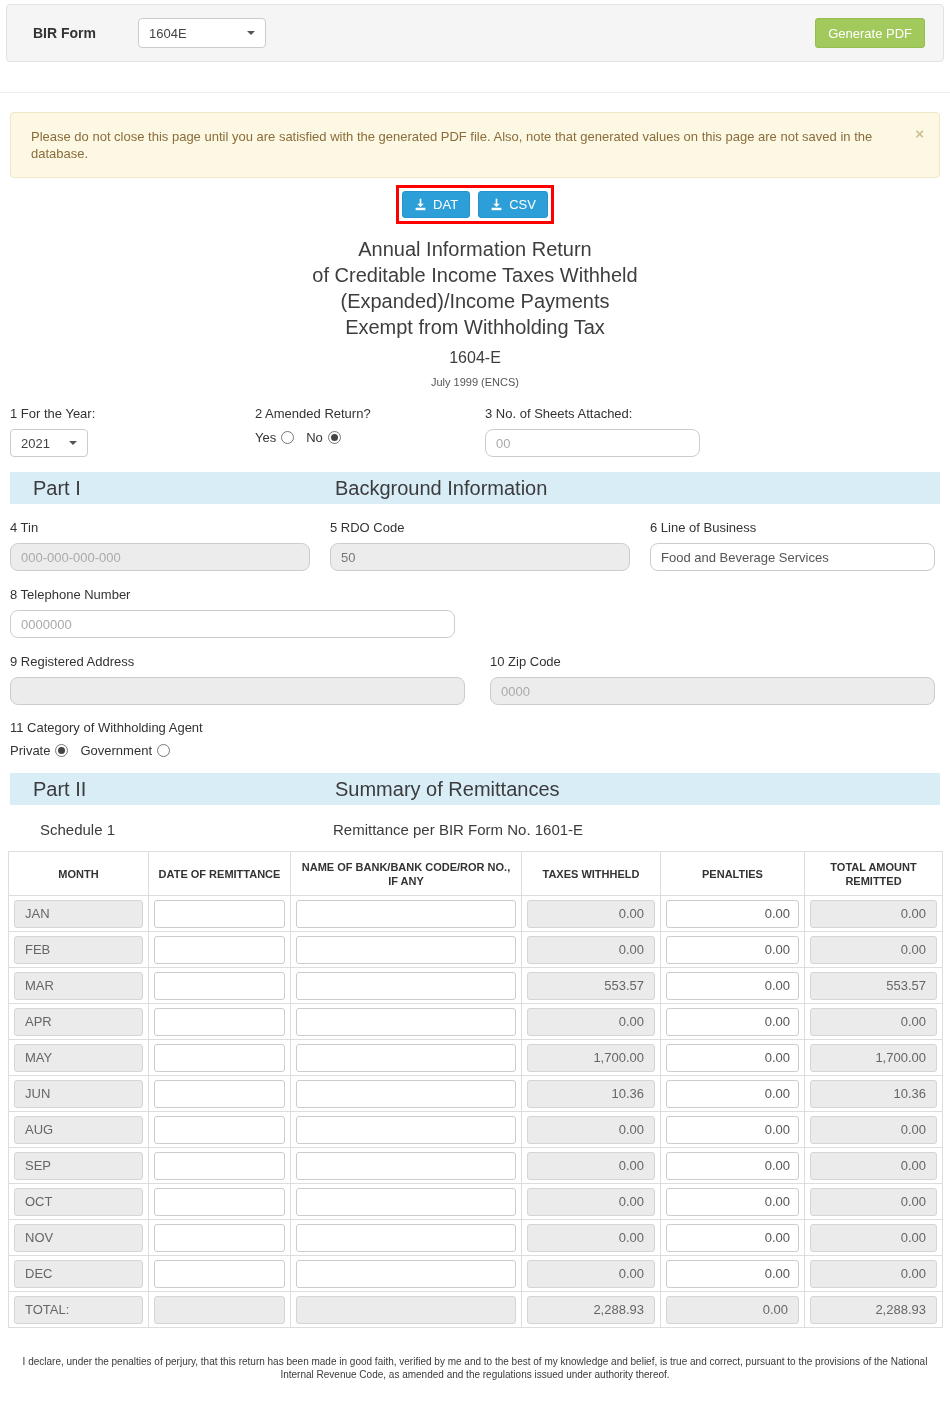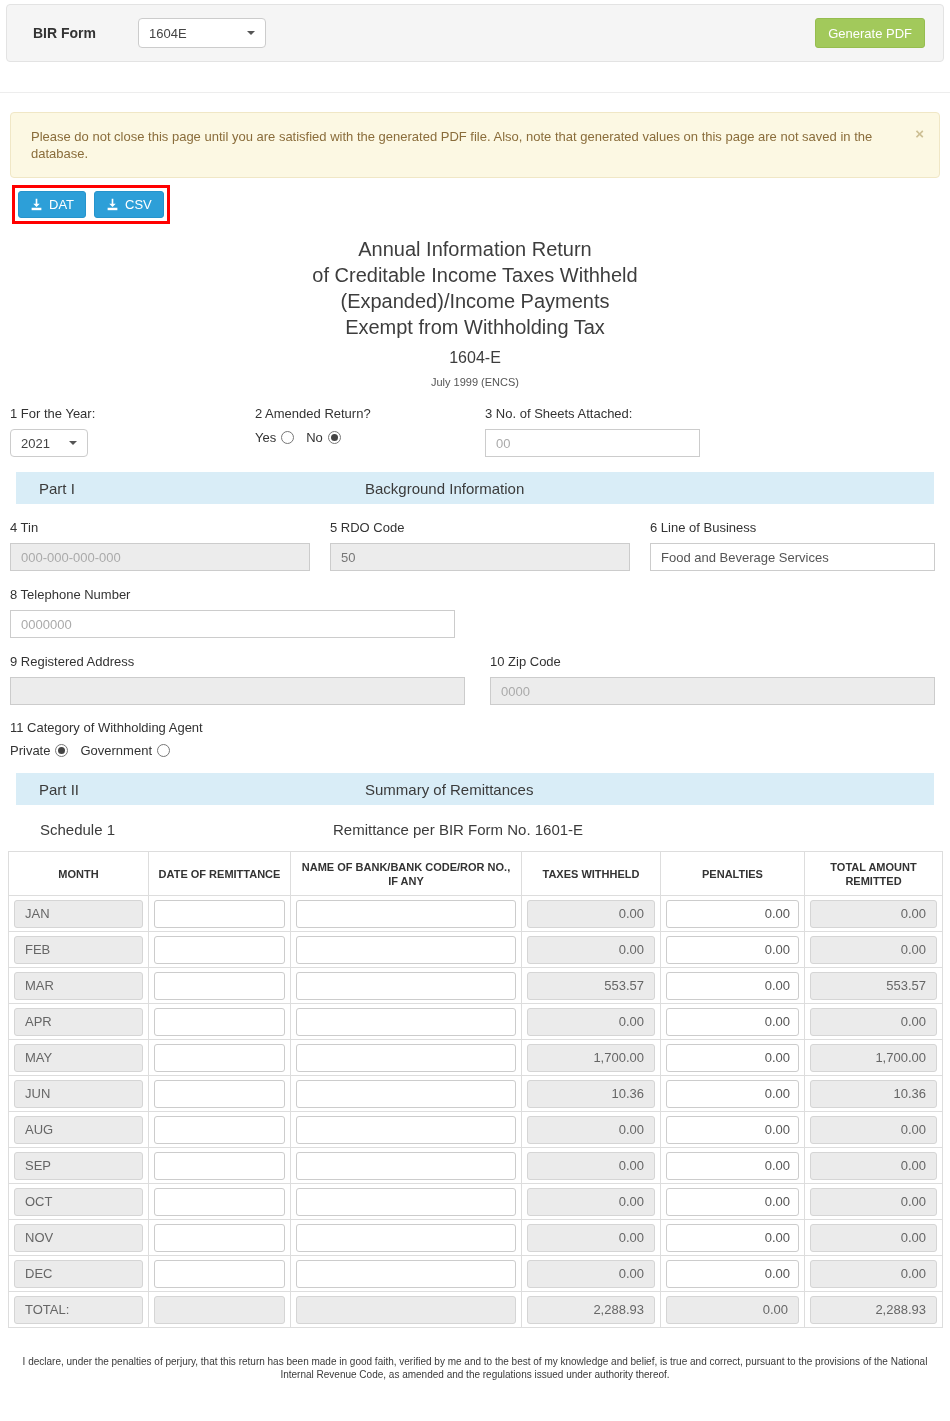--- a/index.html
+++ b/index.html
@@ -34,57 +34,57 @@
   .alert {
     margin:19px 10px 0; background:#fcf8e3; border:1px solid #f0e7c6;
     border-radius:4px; padding:15px 40px 15px 20px; color:#8a6d3b;
     font-size:13px; position:relative; line-height:17px;
   }
   .alert .close {
     position:absolute; right:15px; top:13px; color:#cdbf94; font-size:15px;
     font-weight:bold; cursor:pointer; line-height:15px;
   }
   
-  .export-row { display:flex; justify-content:flex-start; margin:7px 12px 0; }
+  .export-row { display:flex; justify-content:center; margin:7px 12px 0; }
   .red-annotation { border:3px solid #f00; padding:3px; display:flex; gap:8px; }
   .btn-blue {
     background:#2d9fd8; border:1px solid #2694cc; color:#fff; font-size:13px;
     height:27px; padding:0 11px; border-radius:3px; cursor:pointer;
     display:flex; align-items:center; gap:6px; font-family:"Liberation Sans", sans-serif;
   }
   .btn-blue svg { display:block; }
   
   .form-title { text-align:center; margin-top:12px; font-size:20px; line-height:26px; color:#3d3d3d; }
   .form-number { text-align:center; font-size:16px; margin-top:9px; color:#3d3d3d; }
   .form-rev { text-align:center; font-size:11px; margin-top:9px; color:#555; }
   
   .flabel { font-size:13px; color:#333; margin-bottom:7px; line-height:17px; }
   input.text {
-    height:28px; border:1px solid #ccc; border-radius:0; padding:0 10px;
+    height:28px; border:1px solid #ccc; border-radius:8px; padding:0 10px;
     font-size:13px; color:#555; width:100%; background:#fff;
     font-family:"Liberation Sans", sans-serif;
   }
   input.text::placeholder { color:#aaa; }
   input.text:disabled { background:#ececec; color:#777; border-color:#ccc; }
   .radio {
     display:inline-block; width:13px; height:13px; border:1px solid #777;
     border-radius:50%; vertical-align:-2px; margin:0 12px 0 5px; background:#fff;
     position:relative; cursor:pointer;
   }
   .radio.checked::after { content:""; position:absolute; left:2px; top:2px; right:2px; bottom:2px; background:#444; border-radius:50%; }
   
   .top-fields { display:flex; padding:0 10px; margin-top:17px; align-items:flex-start; }
   .tf-col1 { width:245px; }
   .tf-col2 { width:230px; }
   .tf-col3 { width:215px; }
   .tf-radios { margin-top:8px; font-size:13px; }
   
   .part-bar {
-    margin:15px 16px 0; background:#d9edf7; height:32px;
-    display:grid; grid-template-columns:325px 1fr; align-items:center; font-size:15px; color:#3b3b3b;gap:24px;
+    margin:15px 10px 0; background:#d9edf7; height:32px;
+    display:grid; grid-template-columns:325px 1fr; align-items:center; font-size:20px; color:#3b3b3b;
   }
   .part-bar .pb-left { padding-left:23px; }
   
   .frow { display:flex; padding:0 10px; margin-top:15px; align-items:flex-start; }
   .fcol-a { width:300px; margin-right:20px; }
   .fcol-b { width:300px; margin-right:20px; }
   .fcol-c { width:285px; }
   .fcol-half-l { width:455px; margin-right:25px; }
   .fcol-half-r { width:445px; }
   .cat-row { padding:0 10px; margin-top:14px; }

